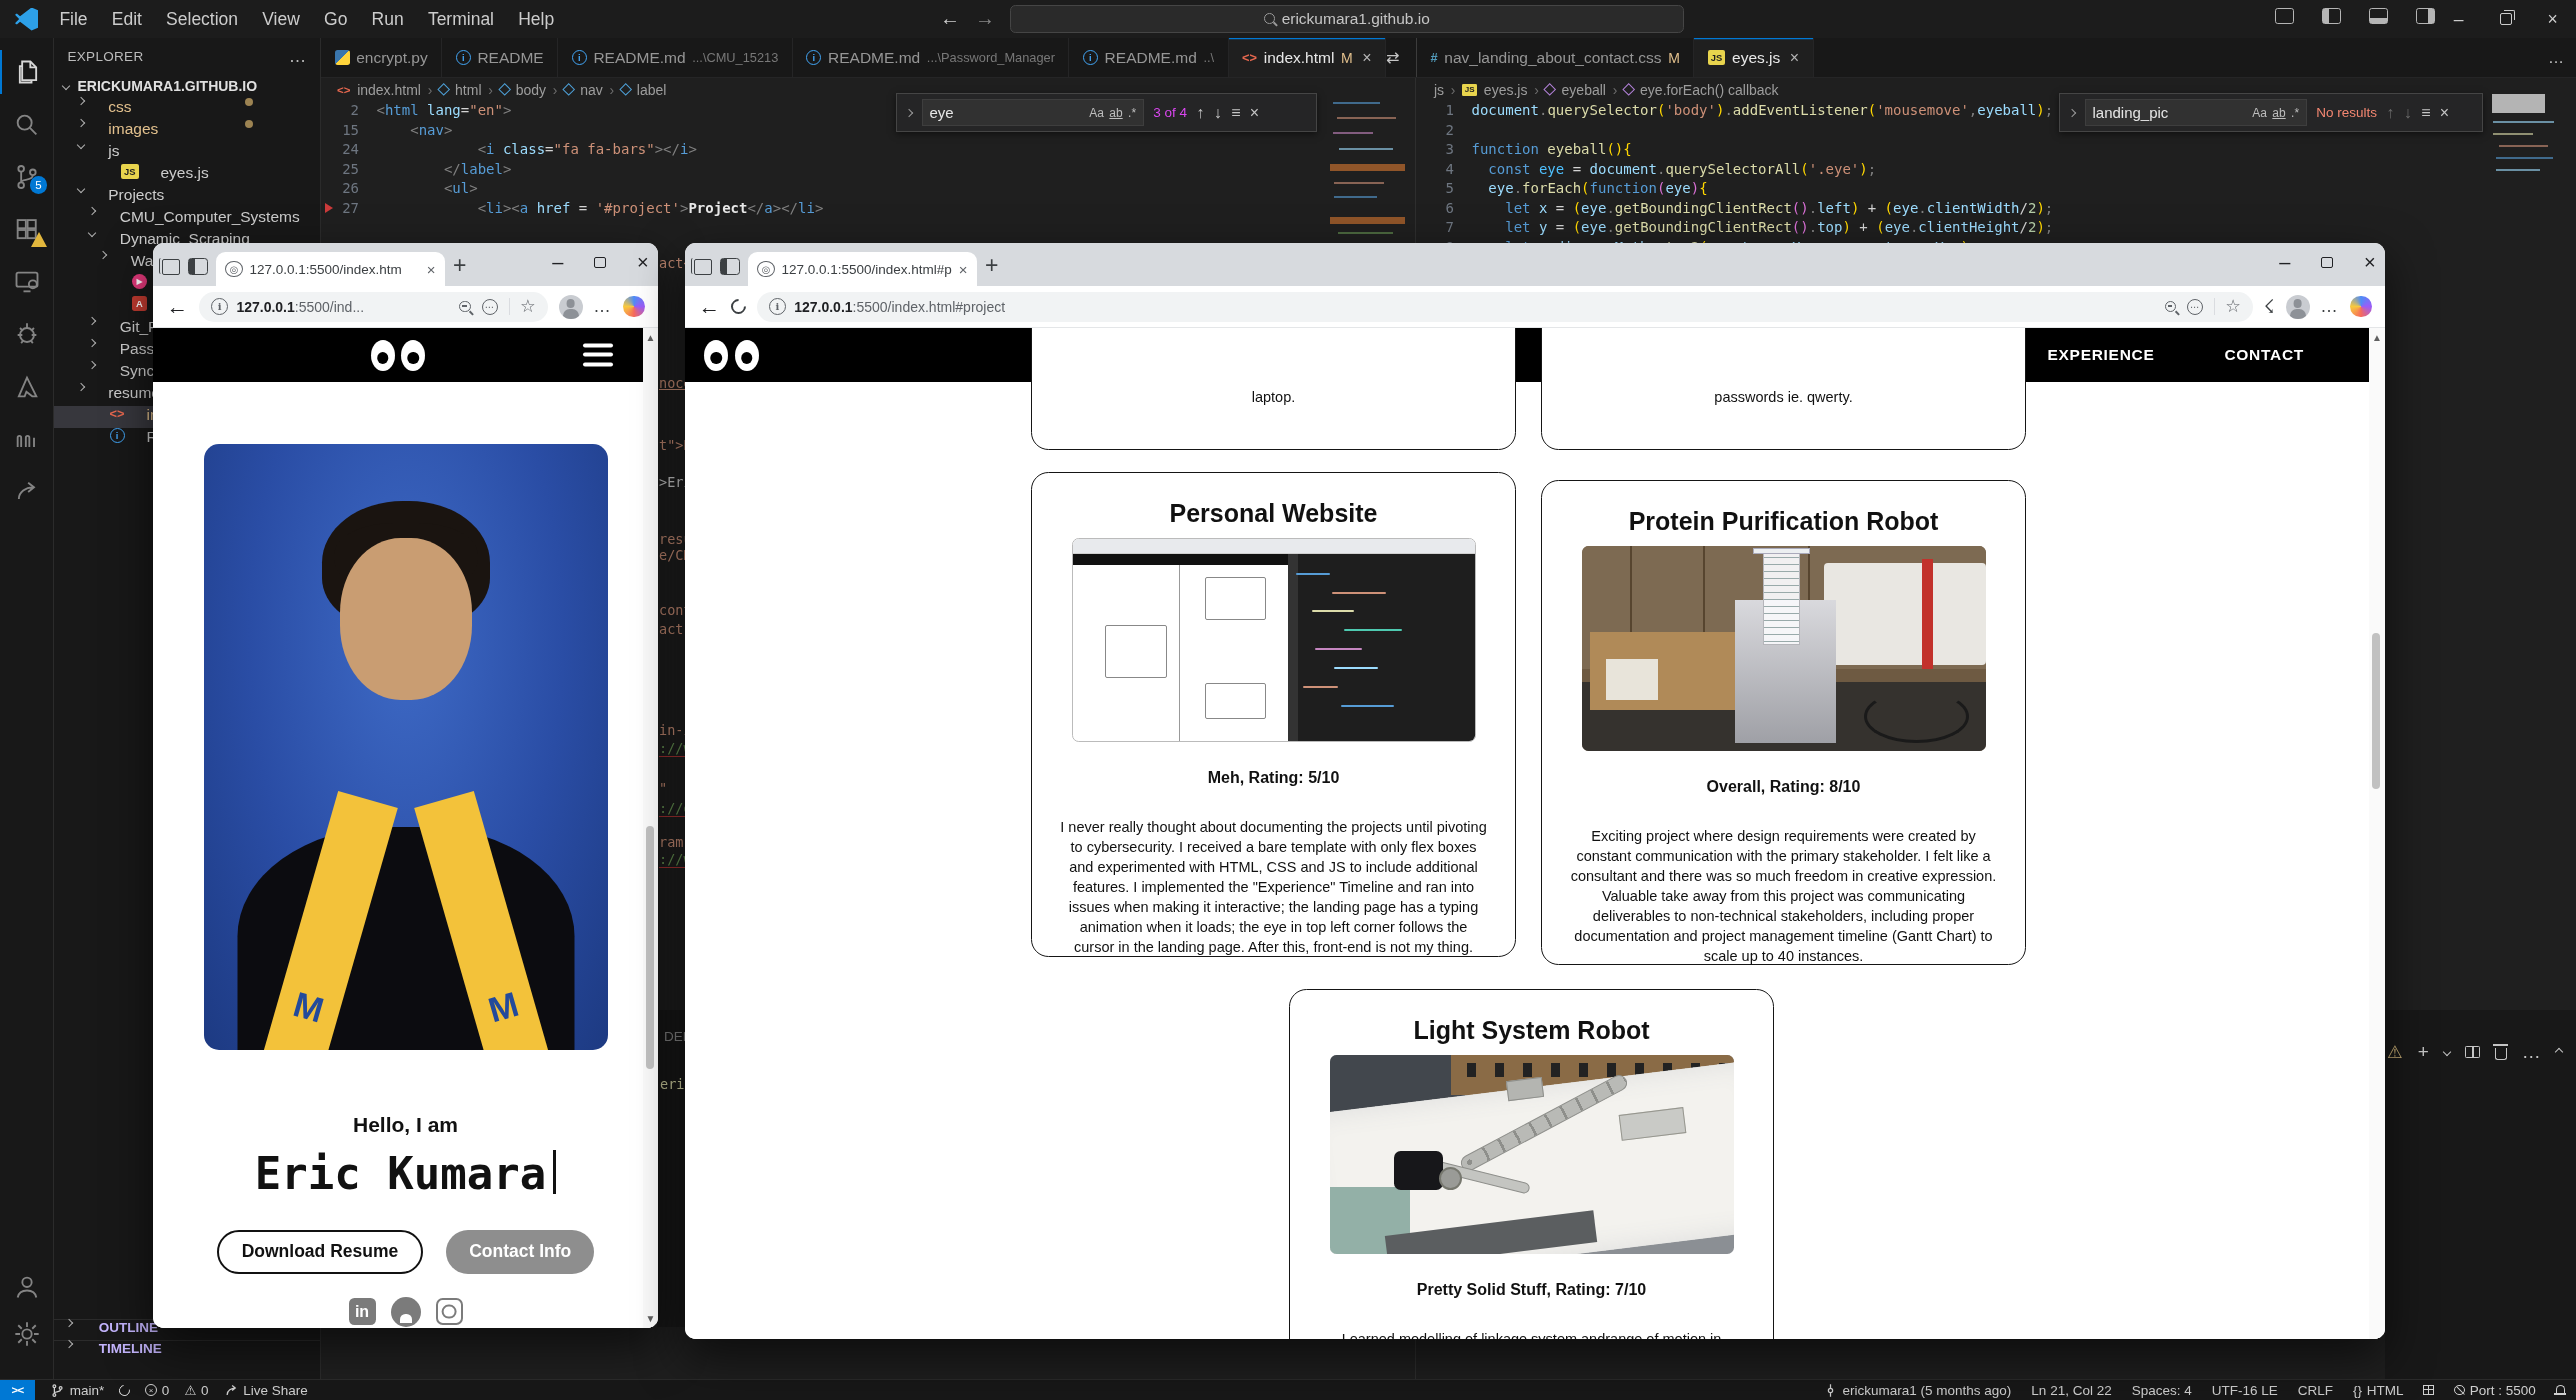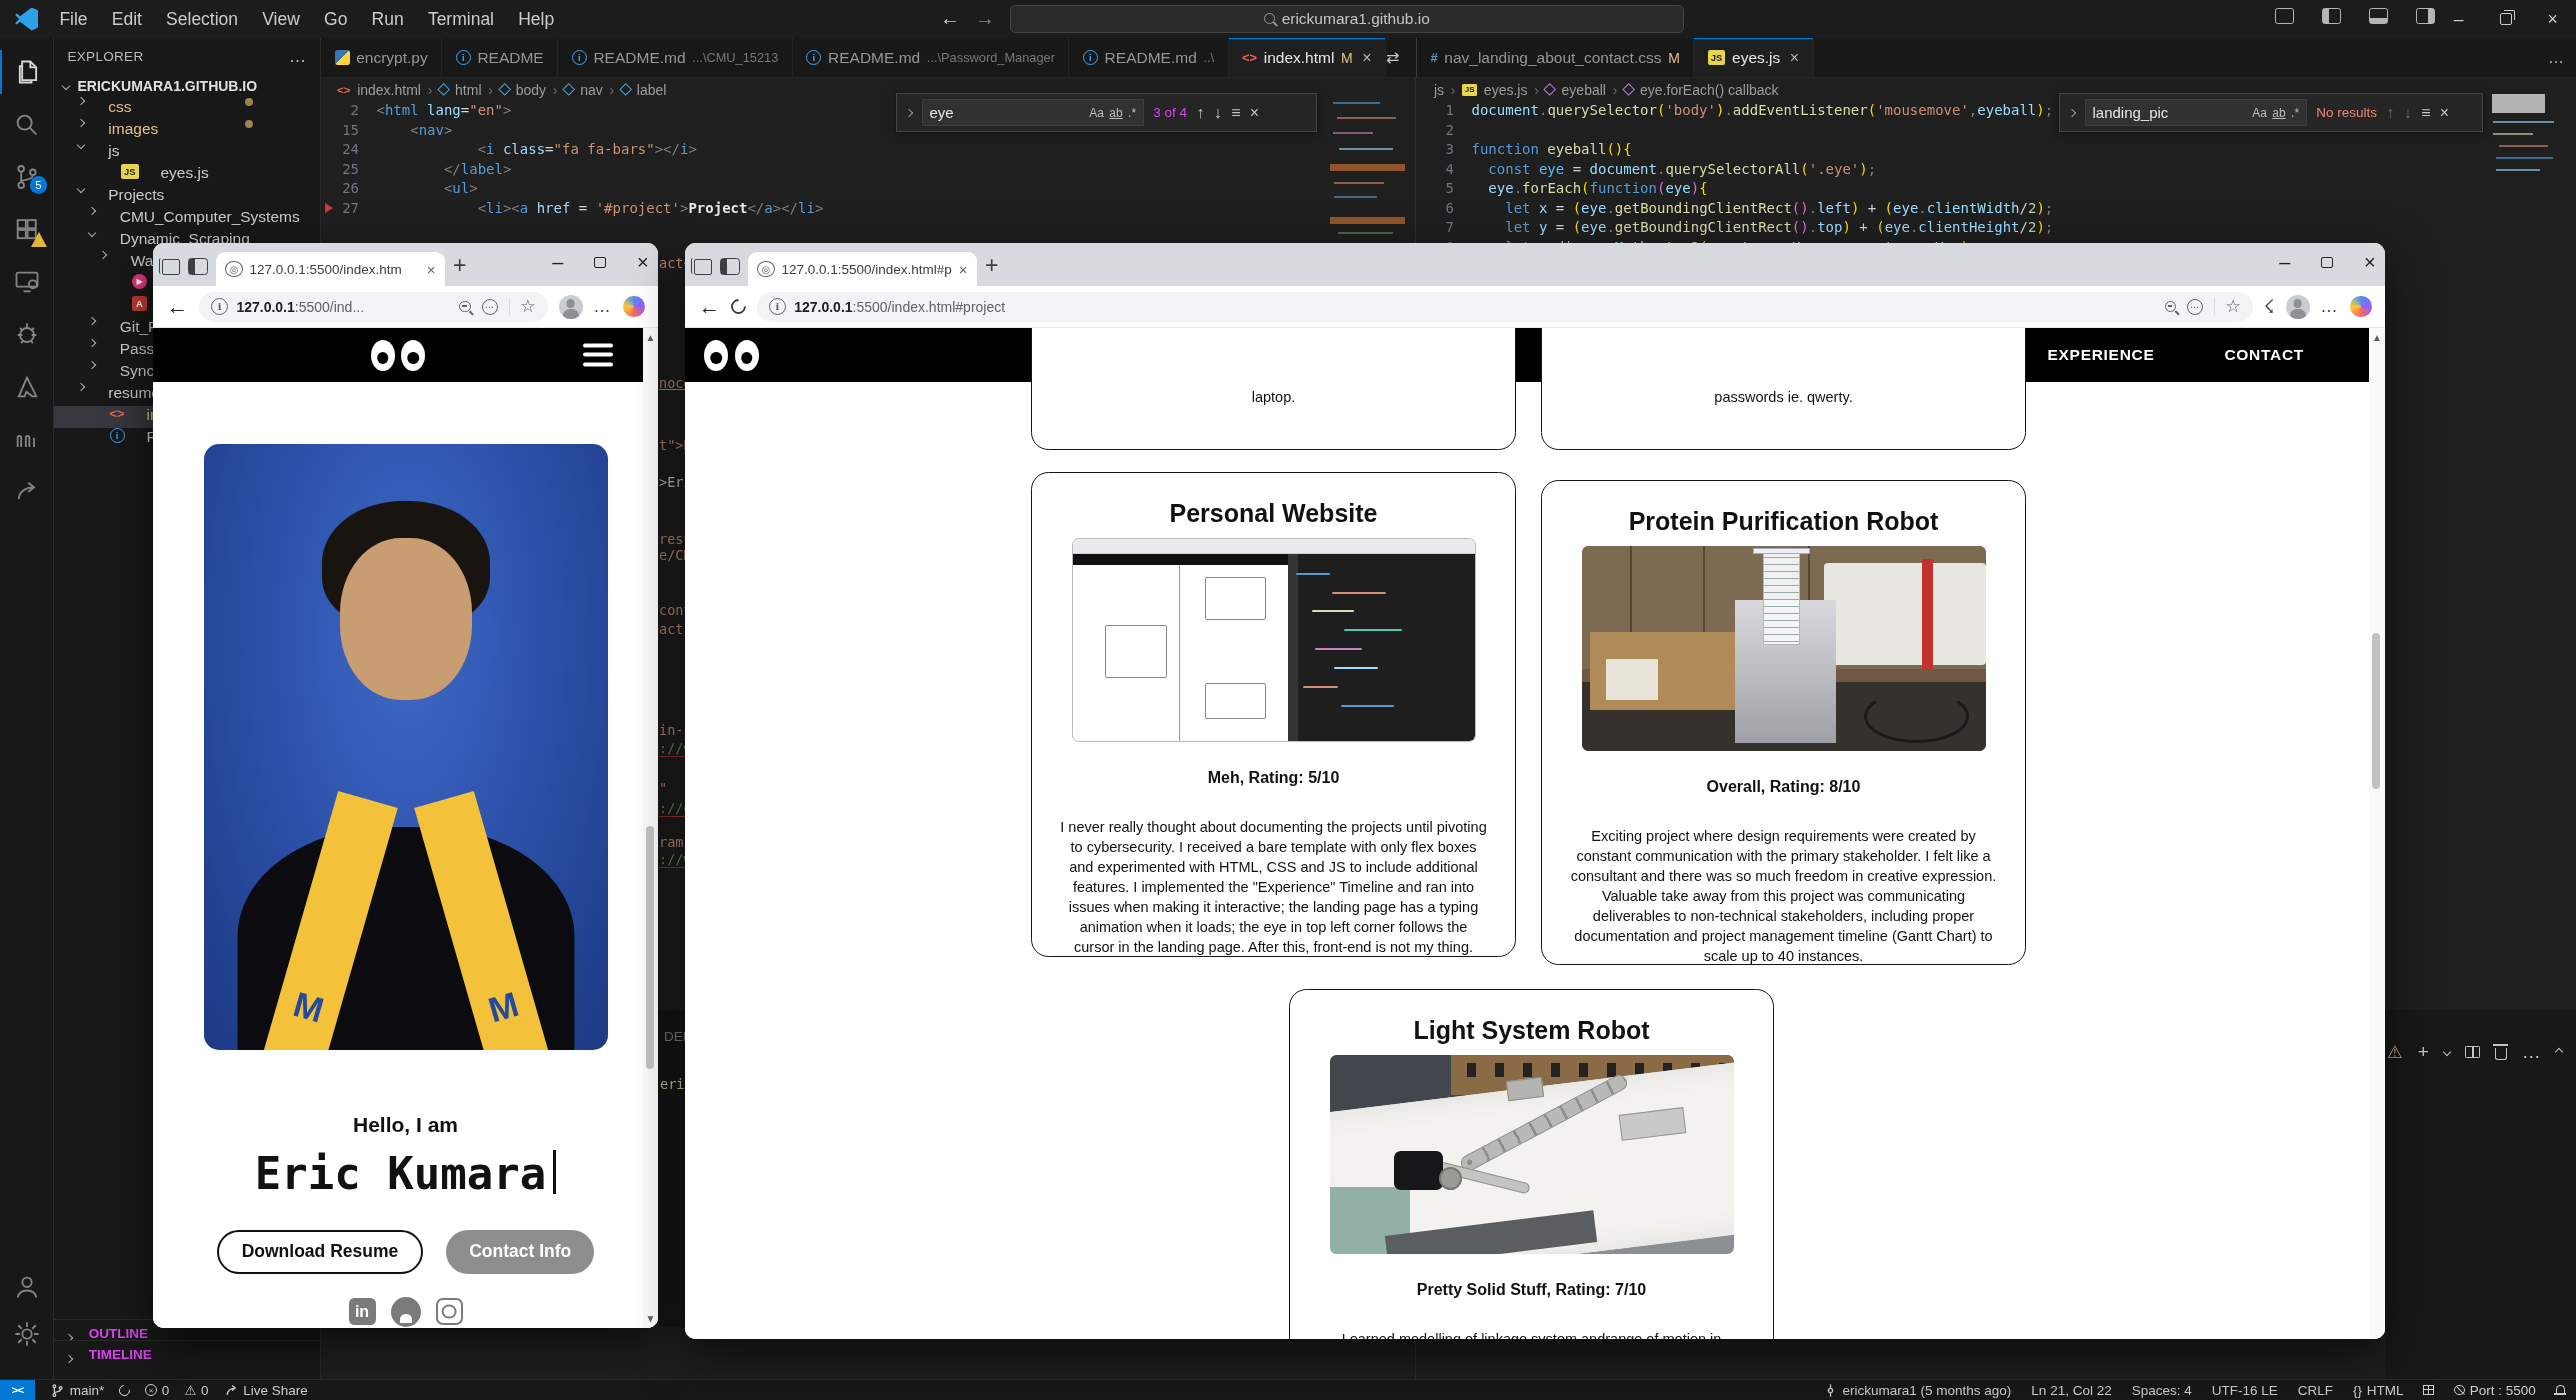--- a/index.html
+++ b/index.html
@@ -58,21 +58,21 @@
   .gitdot{width:8px;height:8px;border-radius:50%;background:#9c8352;margin-left:auto;margin-right:67px}
   .fi{flex:0 0 auto;display:inline-flex;align-items:center;justify-content:center}
   .fi-js{width:17.5px;height:15px;background:#e8d44d;color:#1e1e1e;font-weight:bold;font-size:9.4px;border-radius:2px}
   .fi-html{color:#e8684f;font-weight:bold;font-size:12.8px}
   .fi-css{color:#519aba;font-weight:bold;font-size:12.8px}
   .fi-md{width:15px;height:15px;border:1.3px solid #42a5f5;border-radius:50%;color:#42a5f5;font-size:9.4px;font-weight:bold}
   .fi-video{width:15px;height:15px;border-radius:50%;background:#e2387a;color:#fff;font-size:8px}
   .fi-pdf{width:15px;height:15px;background:#c23b30;border-radius:2.7px;color:#fff;font-size:9.4px;font-weight:bold}
   .fi-py{width:15px;height:15px;border-radius:2.7px;background:linear-gradient(135deg,#3a76ad 50%,#ffd43b 50%)}
   #outline-row,#timeline-row{position:absolute;left:0;right:0;height:21.6px;border-top:0.7px solid #2b2b2b;
-    display:flex;align-items:flex-end;gap:14px;padding-left:12px;font-size:13.5px;font-weight:bold;color:#d946ef;background:#181818}
+    display:flex;align-items:flex-start;gap:24px;padding-left:12px;font-size:13.5px;font-weight:bold;color:#c4b5fd;background:#181818}
   #outline-row{bottom:38px}#timeline-row{bottom:17px}
 
   
   #editor-bg{position:absolute;left:321px;top:38px;right:0;bottom:21px;background:#1f1f1f}
   #panel-right{position:absolute;left:2385px;top:1010px;right:0;bottom:21px;background:#181818}
   #gap-strip{position:absolute;left:657px;top:1010px;width:28px;height:317px;background:#181818}
   #tabbar{position:absolute;left:321px;top:38px;right:0;height:40px;display:flex;z-index:2;background:#181818;border-bottom:0.7px solid #252526}
   #tg1{display:flex;width:1095px}
   #tg2{display:flex;flex:1;border-left:0.7px solid #3c3c3c}
   .etab{display:flex;align-items:center;gap:6.7px;padding:0 13.5px;font-size:15.5px;color:#969696;

